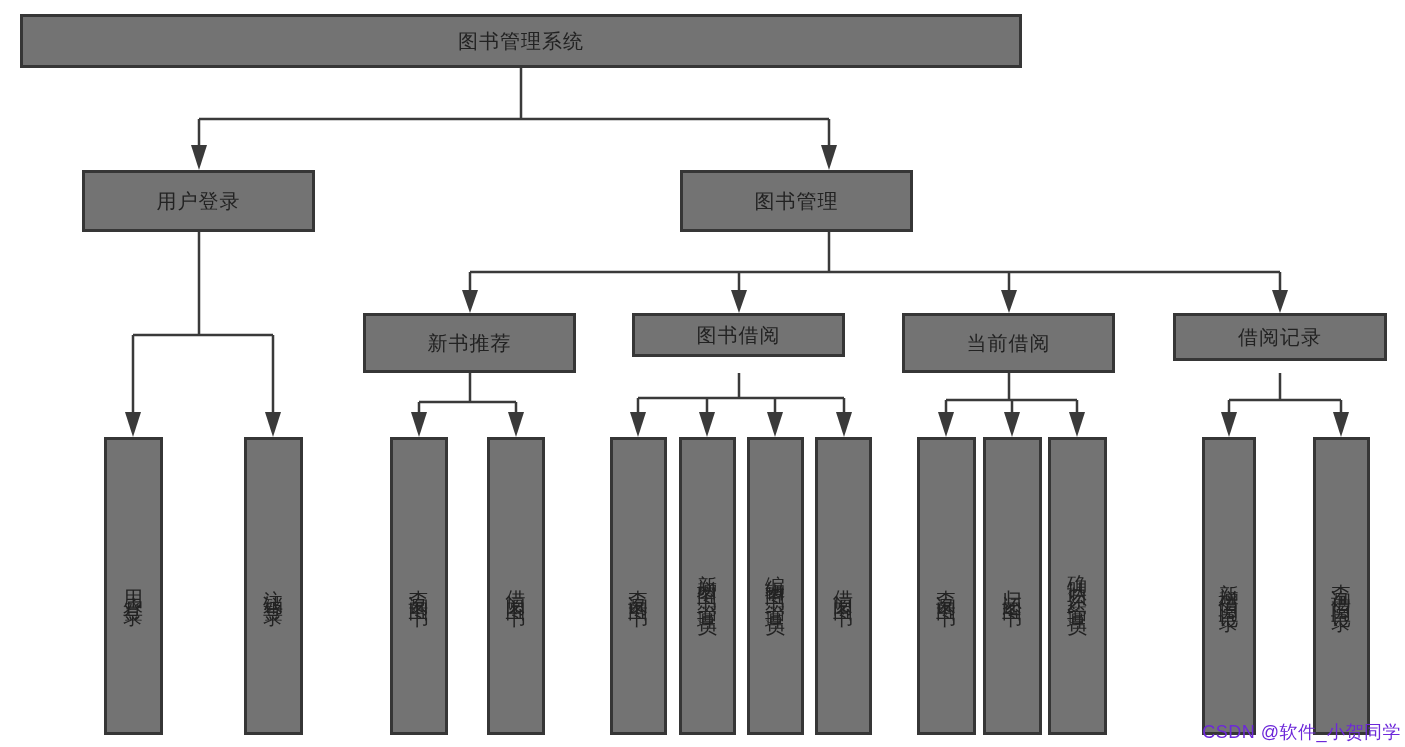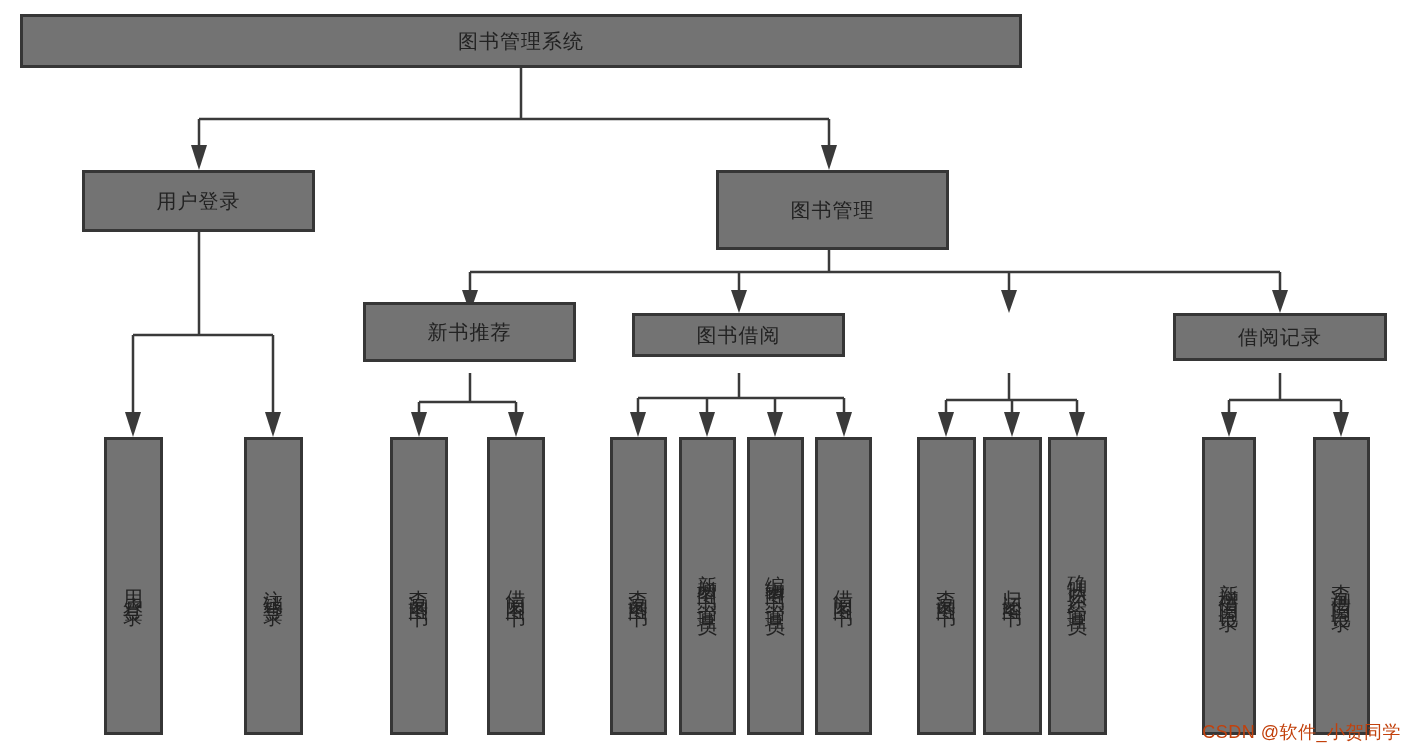--- a/index.html
+++ b/index.html
@@ -42,21 +42,21 @@
     text-orientation: mixed;
     line-height: 1;
     letter-spacing: 6px;
     font-size: 20px;
   }
   .watermark {
     position: absolute;
     right: 4px;
     bottom: 3px;
     font-size: 18px;
-    color: #c2410c;
+    color: #6d28d9;
     letter-spacing: 0.5px;
     white-space: nowrap;
   }
 </style>
 </head>
 <body>
 
 <div id="canvas">
 
   <svg id="connectors" viewBox="0 0 1405 747" xmlns="http://www.w3.org/2000/svg">
@@ -95,29 +95,32 @@
     <polygon points="1333,412 1349,412 1341,437"></polygon>
   </svg>
 
   <div class="node" style="left:20px; top:14px; width:1002px; height:54px;">
     <span>图书管理系统</span>
   </div>
 
   <div class="node" style="left:82px; top:170px; width:233px; height:62px;">
     <span>用户登录</span>
   </div>
-  <div class="node" style="left:716px; top:170px; width:233px; height:80px;justify-content:center;">
+  <div class="node" style="left:680px; top:170px; width:233px; height:62px;justify-content:center;">
     <span>图书管理</span>
   </div>
 
-  <div class="node" style="left:363px; top:302px; width:213px; height:60px;">
+  <div class="node" style="left:363px; top:313px; width:213px; height:60px;">
     <span>新书推荐</span>
   </div>
   <div class="node" style="left:632px; top:313px; width:213px; height:44px;">
     <span>图书借阅</span>
+  </div>
+  <div class="node" style="left:902px; top:313px; width:213px; height:60px;">
+    <span>当前借阅</span>
   </div>
   <div class="node" style="left:1173px; top:313px; width:214px; height:48px;">
     <span>借阅记录</span>
   </div>
 
   <div class="node leaf" style="left:104px; top:437px; width:59px; height:298px;">
     <span class="vtext">用户登录</span>
   </div>
   <div class="node leaf" style="left:244px; top:437px; width:59px; height:298px;">
     <span class="vtext">注销登录</span>

